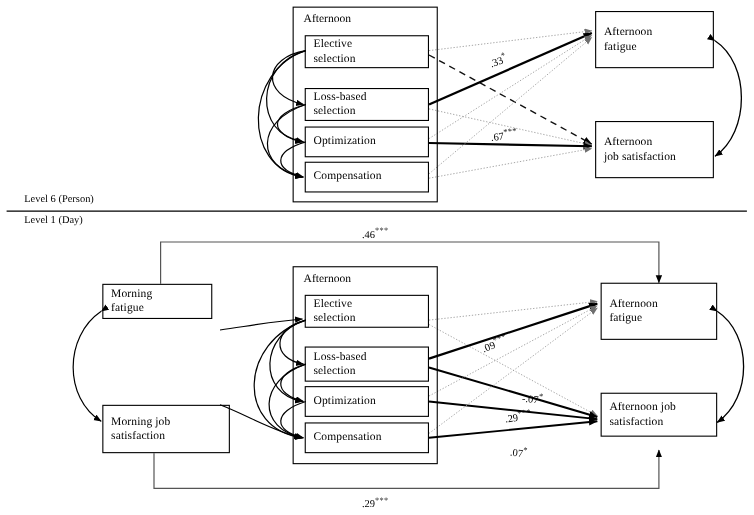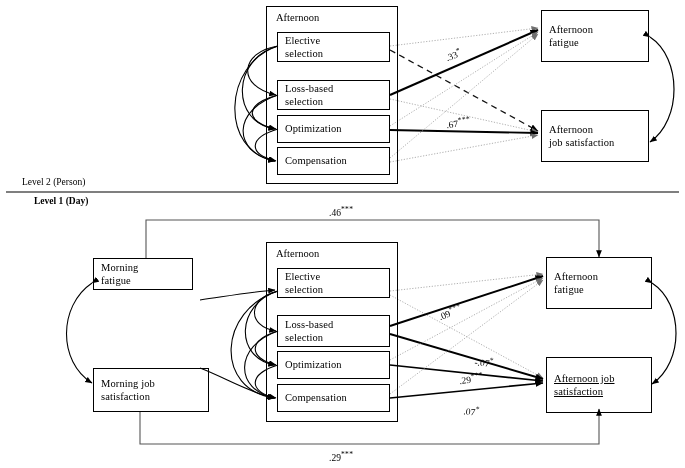--- a/index.html
+++ b/index.html
@@ -216,22 +216,22 @@
   </div>
 
   <div class="path-label rot-a" style="left:448px; top:50px;">
     <span>.33</span><sup>*</sup>
   </div>
 
   <div class="path-label rot-e" style="left:447px; top:117px;">
     <span>.67</span><sup>***</sup>
   </div>
 
-  <div class="level-label" style="left:22px; top:177px;">Level 2 (Person)</div>
-  <div class="level-label" style="left:34px; top:196px;font-weight:bold;">Level 1 (Day)</div>
+  <div class="level-label" style="left:22px; top:177px;">Level 6 (Person)</div>
+  <div class="level-label" style="left:22px; top:196px;">Level 1 (Day)</div>
 
   <div class="node-box" style="left:93px; top:258px; width:100px; height:32px;">
     <div>
       <span>Morning</span>
       <span>fatigue</span>
     </div>
   </div>
 
   <div class="node-box" style="left:93px; top:368px; width:116px; height:44px;">
     <div>
@@ -269,21 +269,21 @@
     </div>
   </div>
 
   <div class="node-box" style="left:546px; top:257px; width:106px; height:52px;">
     <div>
       <span>Afternoon</span>
       <span>fatigue</span>
     </div>
   </div>
 
-  <div class="node-box" style="left:546px; top:357px; width:106px; height:56px;text-decoration:underline;">
+  <div class="node-box" style="left:546px; top:357px; width:106px; height:40px;">
     <div>
       <span>Afternoon job</span>
       <span>satisfaction</span>
     </div>
   </div>
 
   <div class="path-label" style="left:329px; top:205px;">
     <span>.46</span><sup>***</sup>
   </div>
 

